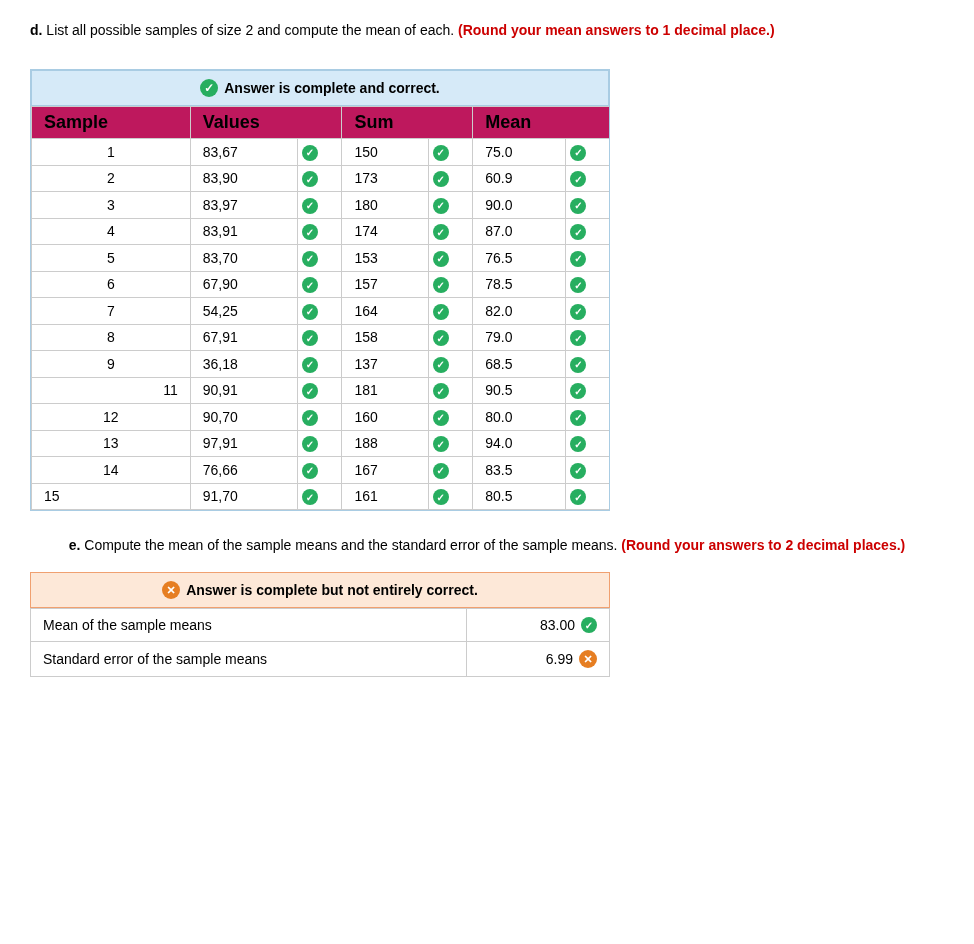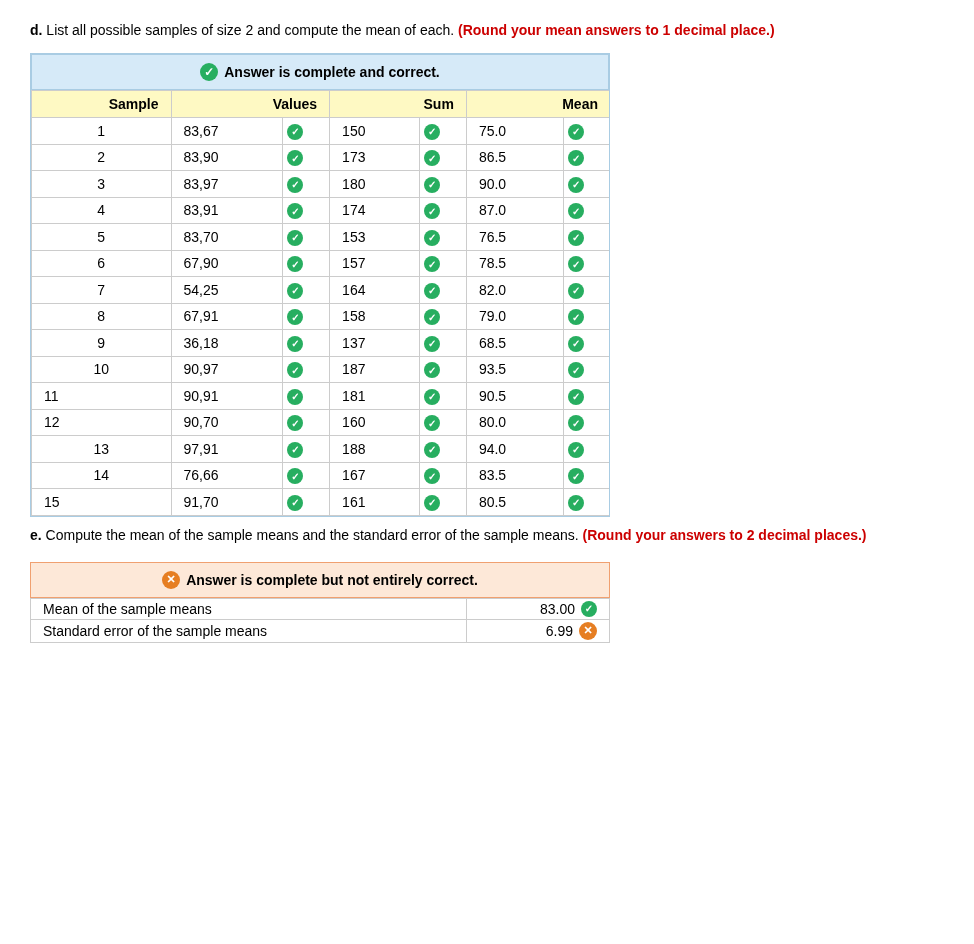--- a/index.html
+++ b/index.html
@@ -5,21 +5,21 @@
     * { box-sizing: border-box; margin: 0; padding: 0; }
     body {
       font-family: Arial, sans-serif;
       font-size: 14px;
       background: #fff;
       color: #000;
       padding: 20px 30px;
       width: 974px;
     }
     .question-d {
-      margin-bottom: 12px;
+      margin-bottom: 28px;
       line-height: 1.5;
     }
     .question-d span.bold-red {
       color: #cc0000;
       font-weight: bold;
     }
     .answer-banner-green {
       background-color: #d6eaf8;
       border: 1px solid #a9cce3;
       text-align: center;
@@ -70,26 +70,26 @@
       font-size: 11px;
       font-weight: bold;
       flex-shrink: 0;
     }
     .main-table {
       border-collapse: collapse;
       width: 580px;
       margin-top: 0;
     }
     .main-table th {
-      background: #fef9c3;
-      font-weight: bold;
-      text-align: right;
+      background: #be185d;
+      font-weight: bold;
+      text-align: left;
       padding: 5px 12px;
       border: 1px solid #ccc;
-      font-size: 14px;
+      font-size: 18px;
     }
     .main-table td {
       border: 1px solid #ccc;
       padding: 4px 12px;
       text-align: left;
       font-size: 14px;
     }
     .icon-check {
       display: inline-flex;
       align-items: center;
@@ -102,37 +102,38 @@
       font-size: 10px;
       font-weight: bold;
       flex-shrink: 0;
     }
     .table-wrapper {
       width: 580px;
       border: 1px solid #a9cce3;
       overflow: hidden;
     }
     .question-e {
-      margin: 8px 0 16px 0;
+      margin: 24px 0 16px 0;
       line-height: 1.5;
+      text-align: center;
     }
     .question-e span.bold-red {
       color: #cc0000;
       font-weight: bold;
     }
     .bottom-section {
       width: 580px;
     }
     .bottom-table {
       border-collapse: collapse;
       width: 100%;
     }
     .bottom-table td {
       border: 1px solid #ccc;
-      padding: 2px 12px;
+      padding: 8px 12px;
       font-size: 14px;
     }
     .bottom-table td.val {
       text-align: right;
     }
     .cell-val {
       display: flex;
       align-items: center;
       justify-content: flex-end;
       gap: 6px;
@@ -168,21 +169,21 @@
           <td style="padding: 4px;"><span class="icon-check">✓</span></td>
           <td>75.0</td>
           <td style="padding: 4px;"><span class="icon-check">✓</span></td>
         </tr>
         <tr>
           <td style="text-align: center;">2</td>
           <td>83,90</td>
           <td style="padding: 4px;"><span class="icon-check">✓</span></td>
           <td>173</td>
           <td style="padding: 4px;"><span class="icon-check">✓</span></td>
-          <td>86.5</td>
+          <td>60.9</td>
           <td style="padding: 4px;"><span class="icon-check">✓</span></td>
         </tr>
         <tr>
           <td style="text-align: center;">3</td>
           <td>83,97</td>
           <td style="padding: 4px;"><span class="icon-check">✓</span></td>
           <td>180</td>
           <td style="padding: 4px;"><span class="icon-check">✓</span></td>
           <td>90.0</td>
           <td style="padding: 4px;"><span class="icon-check">✓</span></td>
@@ -235,39 +236,30 @@
         <tr>
           <td style="text-align: center;">9</td>
           <td>36,18</td>
           <td style="padding: 4px;"><span class="icon-check">✓</span></td>
           <td>137</td>
           <td style="padding: 4px;"><span class="icon-check">✓</span></td>
           <td>68.5</td>
           <td style="padding: 4px;"><span class="icon-check">✓</span></td>
         </tr>
         <tr>
-          <td style="text-align: center;">10</td>
-          <td>90,97</td>
-          <td style="padding: 4px;"><span class="icon-check">✓</span></td>
-          <td>187</td>
-          <td style="padding: 4px;"><span class="icon-check">✓</span></td>
-          <td>93.5</td>
-          <td style="padding: 4px;"><span class="icon-check">✓</span></td>
-        </tr>
-        <tr>
-          <td style="text-align: left;">11</td>
+          <td style="text-align: right;">11</td>
           <td>90,91</td>
           <td style="padding: 4px;"><span class="icon-check">✓</span></td>
           <td>181</td>
           <td style="padding: 4px;"><span class="icon-check">✓</span></td>
           <td>90.5</td>
           <td style="padding: 4px;"><span class="icon-check">✓</span></td>
         </tr>
         <tr>
-          <td style="">12</td>
+          <td style="text-align: center;">12</td>
           <td>90,70</td>
           <td style="padding: 4px;"><span class="icon-check">✓</span></td>
           <td>160</td>
           <td style="padding: 4px;"><span class="icon-check">✓</span></td>
           <td>80.0</td>
           <td style="padding: 4px;"><span class="icon-check">✓</span></td>
         </tr>
         <tr>
           <td style="text-align: center;">13</td>
           <td>97,91</td>

